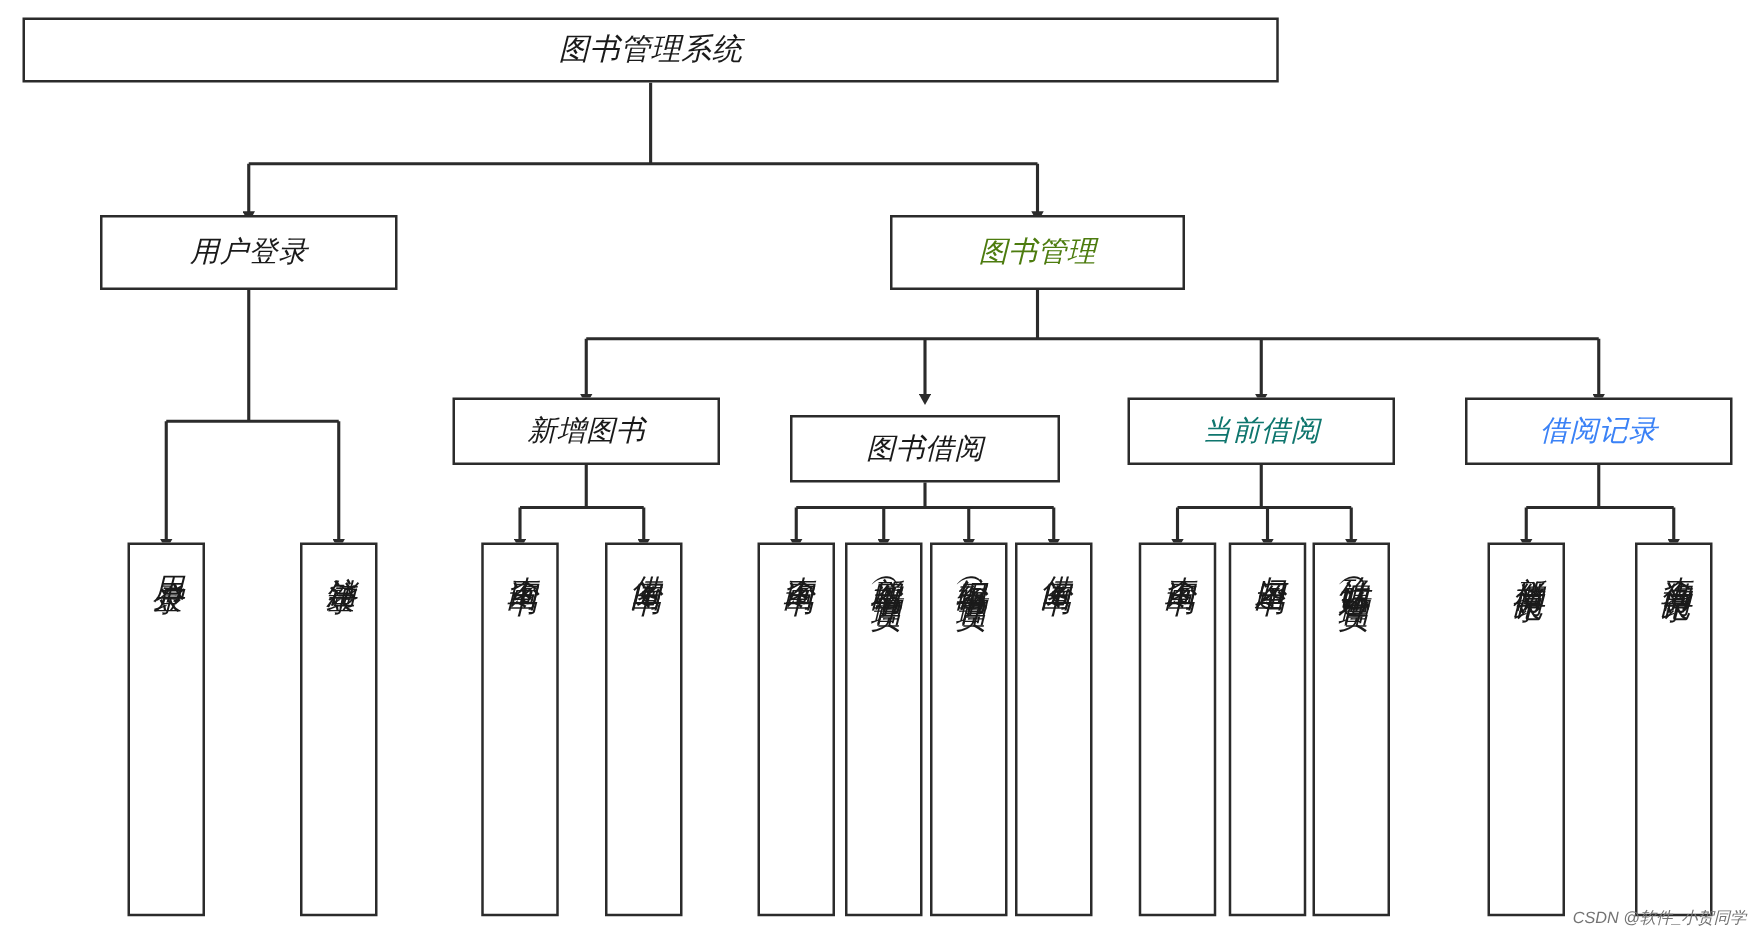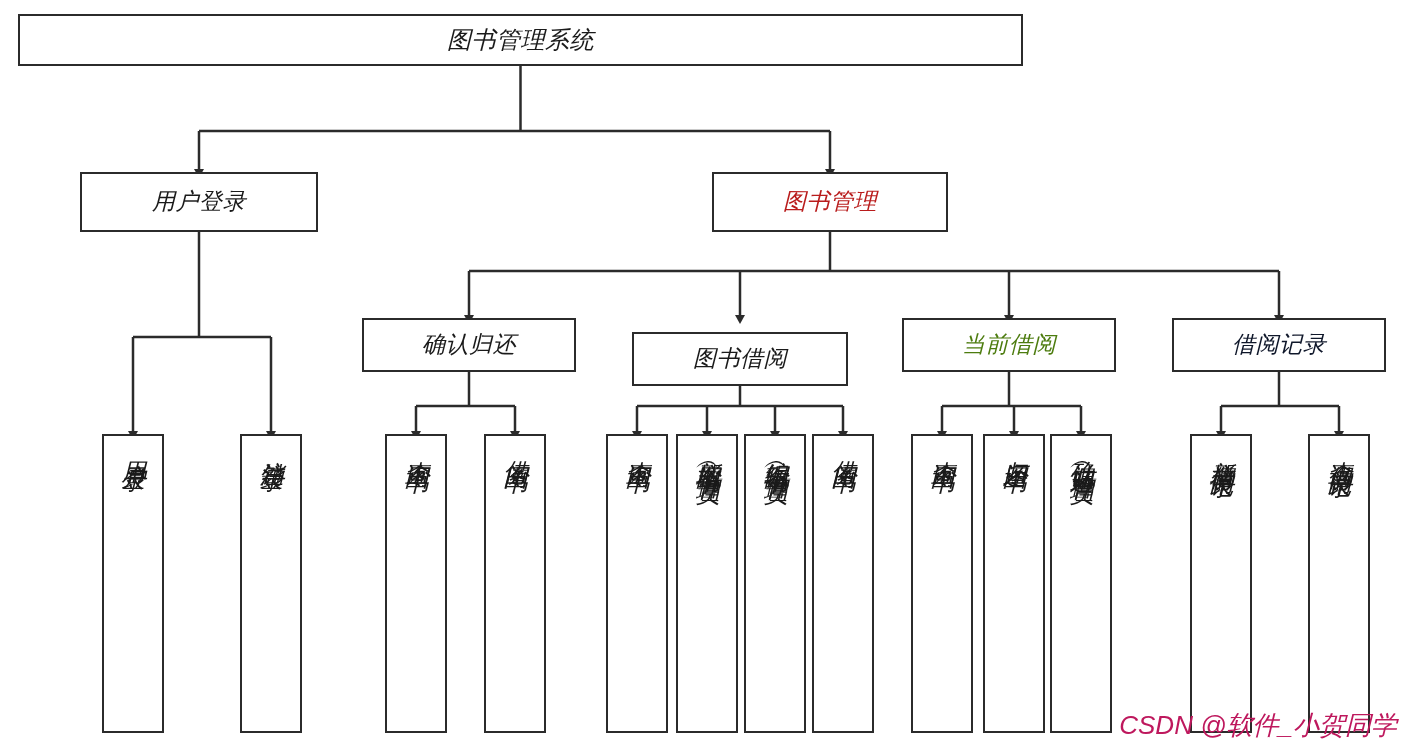--- a/index.html
+++ b/index.html
@@ -61,22 +61,22 @@
     writing-mode: vertical-rl;
     text-orientation: upright;
     font-size: 24px;
     line-height: 1.12;
     letter-spacing: 3px;
   }
   .watermark {
     position: absolute;
     right: 8px;
     bottom: 4px;
-    font-size: 26px;
-    color: #be185d;
+    font-size: 13px;
+    color: #737373;
     font-family: "Liberation Sans", "DejaVu Sans", sans-serif;
     white-space: nowrap;
     user-select: none;
   }
 </style>
 </head>
 <body>
 
 <div id="diagram-root">
   <svg class="edges" viewBox="0 0 1405 747" xmlns="http://www.w3.org/2000/svg">
@@ -123,33 +123,33 @@
   </svg>
 
   <div id="node-layer">
       <div class="node horizontal root" style="left: 18px; top: 14px; width: 1005px; height: 52px; border-color: rgb(43, 43, 43); background: rgb(255, 255, 255);">
         <div class="label" style="color: rgb(26, 26, 26);">图书管理系统</div>
       </div>
       <div class="node horizontal" style="left: 80px; top: 172px; width: 238px; height: 60px; border-color: rgb(43, 43, 43); background: rgb(255, 255, 255);">
         <div class="label" style="color: rgb(26, 26, 26);">用户登录</div>
       </div>
       <div class="node horizontal" style="left: 712px; top: 172px; width: 236px; height: 60px; border-color: rgb(43, 43, 43); background: rgb(255, 255, 255);">
-        <div class="label" style="color: #b91c1c; text-align: right;">图书管理</div>
+        <div class="label" style="color: #4d7c0f; text-align: right;">图书管理</div>
       </div>
       <div class="node horizontal" style="left: 362px; top: 318px; width: 214px; height: 54px; border-color: rgb(43, 43, 43); background: rgb(255, 255, 255);">
-        <div class="label" style="color: rgb(26, 26, 26);">确认归还</div>
+        <div class="label" style="color: rgb(26, 26, 26);">新增图书</div>
       </div>
       <div class="node horizontal" style="left: 632px; top: 332px; width: 216px; height: 54px; border-color: rgb(43, 43, 43); background: rgb(255, 255, 255);">
         <div class="label" style="color: rgb(26, 26, 26);">图书借阅</div>
       </div>
       <div class="node horizontal" style="left: 902px; top: 318px; width: 214px; height: 54px; border-color: rgb(43, 43, 43); background: rgb(255, 255, 255);">
-        <div class="label" style="color: #4d7c0f;">当前借阅</div>
+        <div class="label" style="color: #0f766e;">当前借阅</div>
       </div>
       <div class="node horizontal" style="left: 1172px; top: 318px; width: 214px; height: 54px; border-color: rgb(43, 43, 43); background: rgb(255, 255, 255);">
-        <div class="label" style="color: #0f172a;">借阅记录</div>
+        <div class="label" style="color: #3b82f6;">借阅记录</div>
       </div>
       <div class="node vertical" style="left: 102px; top: 434px; width: 62px; height: 299px; border-color: rgb(43, 43, 43); background: rgb(255, 255, 255);">
         <div class="label" style="color: rgb(26, 26, 26);">用户登录</div>
       </div>
       <div class="node vertical" style="left: 240px; top: 434px; width: 62px; height: 299px; border-color: rgb(43, 43, 43); background: rgb(255, 255, 255);">
         <div class="label" style="color: rgb(26, 26, 26);">注销登录</div>
       </div>
       <div class="node vertical" style="left: 385px; top: 434px; width: 62px; height: 299px; border-color: rgb(43, 43, 43); background: rgb(255, 255, 255);">
         <div class="label" style="color: rgb(26, 26, 26);">查询图书</div>
       </div>

